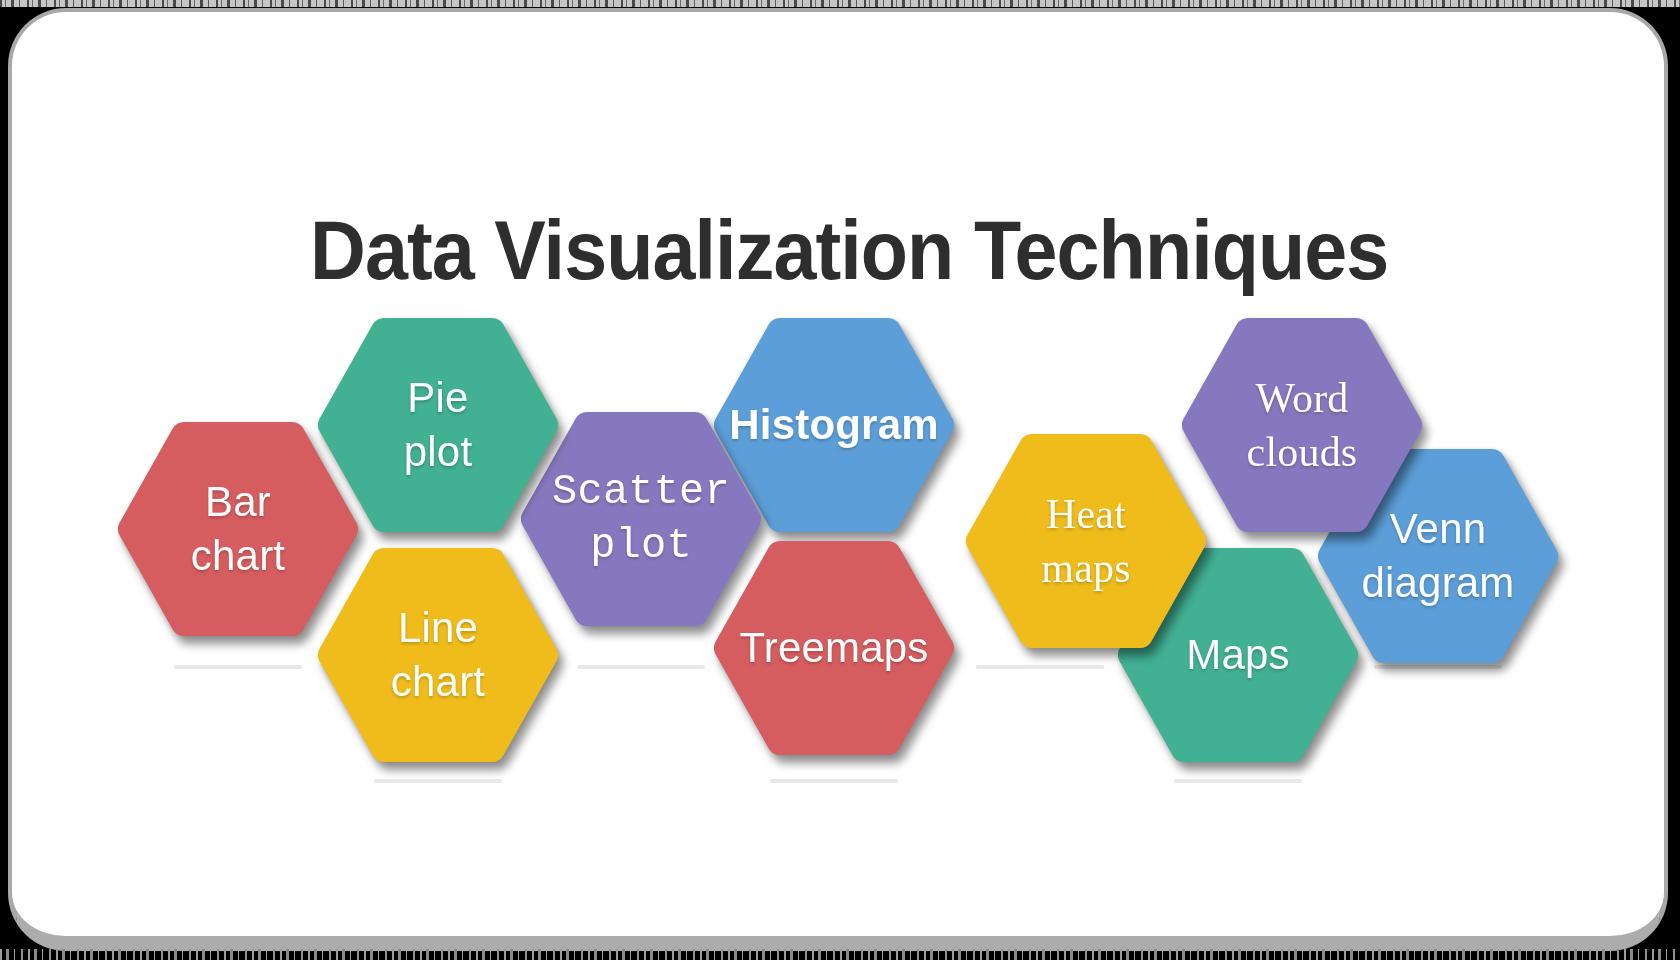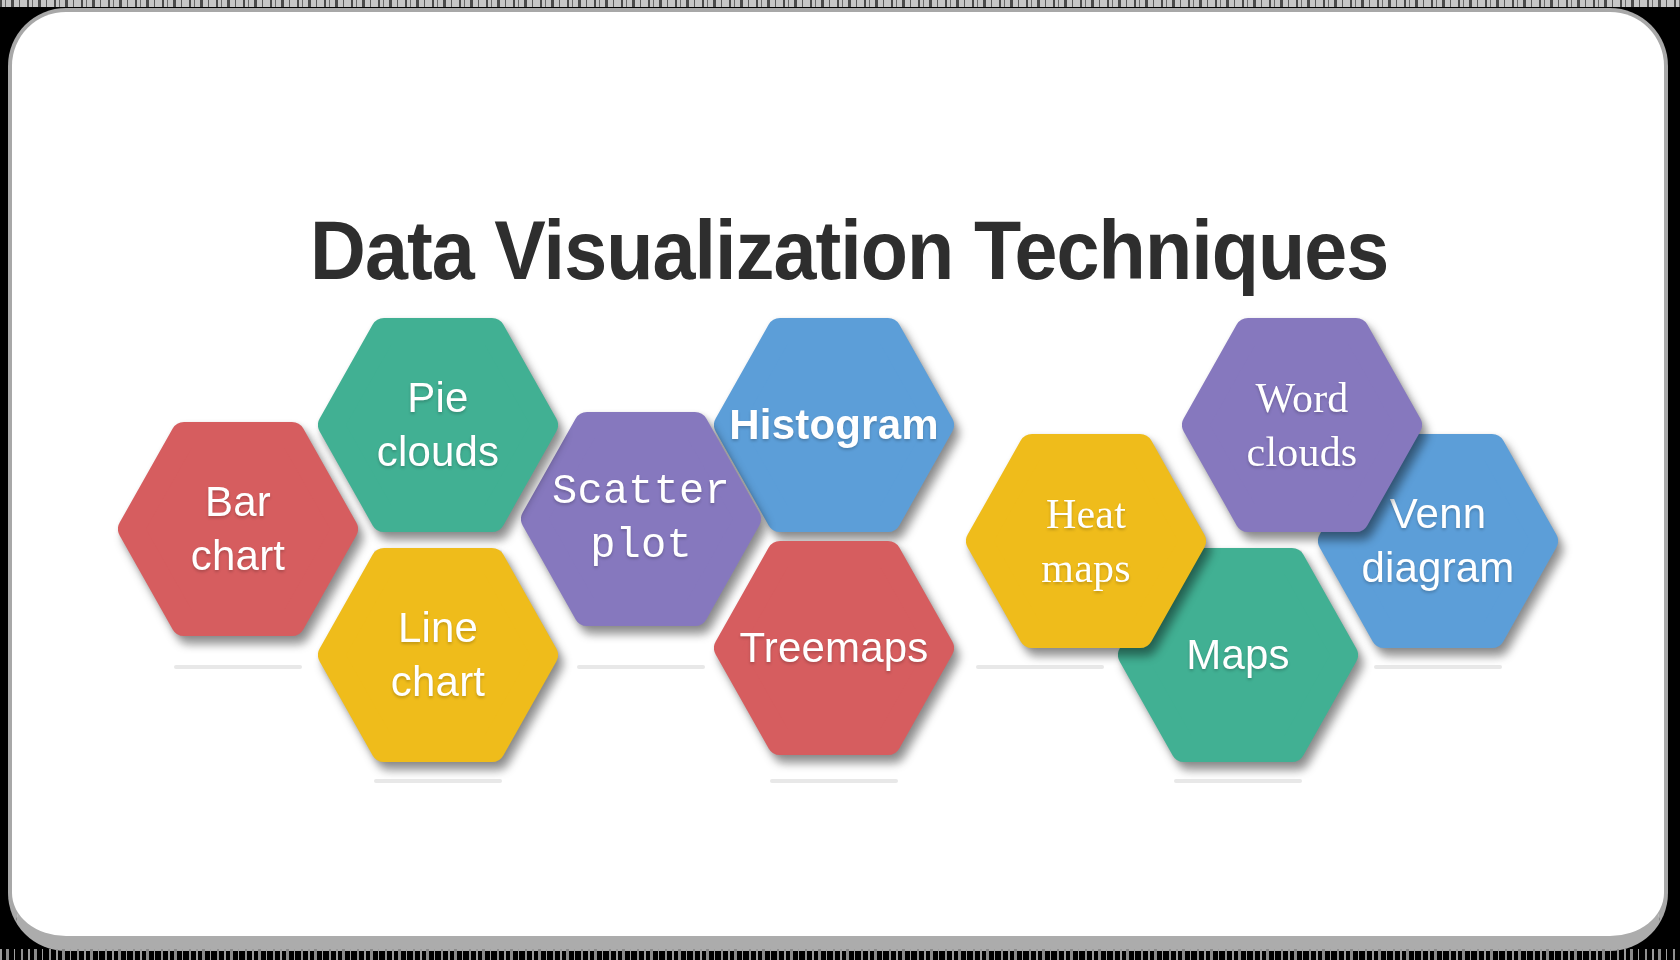--- a/index.html
+++ b/index.html
@@ -94,21 +94,21 @@
   }
   .hx-bar       { left: 118px;  top: 421px; }
   .hx-pie       { left: 318px;  top: 317px; }
   .hx-line      { left: 318px;  top: 547px; }
   .hx-scatter   { left: 521px;  top: 411px; font-family: Liberation Mono, monospace; }
   .hx-histogram { left: 714px;  top: 317px; }
   .hx-treemaps  { left: 714px;  top: 540px; }
   .hx-heat      { left: 966px;  top: 433px; font-family: Liberation Serif, serif; }
   .hx-word      { left: 1182px; top: 317px; font-family: Liberation Serif, serif; }
   .hx-maps      { left: 1118px; top: 547px; }
-  .hx-venn      { left: 1318px; top: 433px; }
+  .hx-venn      { left: 1318px; top: 448px; }
 
   
   .watermark-top {
     position: absolute;
     left: 0; top: 0;
     width: 100%; height: 7px;
     background-color: #c6c6c6;
     background-image: repeating-linear-gradient(90deg,
       #4a4a4a 0 2px, rgba(0,0,0,0) 2px 5px,
       #6a6a6a 5px 6px, rgba(0,0,0,0) 6px 11px,
@@ -190,21 +190,21 @@
       <polygon points="13,108 66,14 174,14 227,108 174,202 66,202" fill="currentColor" stroke="currentColor" stroke-width="26" stroke-linejoin="round"></polygon>
     </svg>
   <div class="hex-label">Scatter
 plot</div>
 </div>
 <div class="hex hx-pie" style="color: rgb(65, 176, 147);">
   <svg viewBox="0 0 240 216" aria-hidden="true">
       <polygon points="13,108 66,14 174,14 227,108 174,202 66,202" fill="currentColor" stroke="currentColor" stroke-width="26" stroke-linejoin="round"></polygon>
     </svg>
   <div class="hex-label">Pie
-clouds</div>
+plot</div>
 </div>
 <div class="hex hx-line" style="color: rgb(239, 188, 27);">
   <svg viewBox="0 0 240 216" aria-hidden="true">
       <polygon points="13,108 66,14 174,14 227,108 174,202 66,202" fill="currentColor" stroke="currentColor" stroke-width="26" stroke-linejoin="round"></polygon>
     </svg>
   <div class="hex-label">Line
 chart</div>
 </div>
 <div class="hex hx-bar" style="color: rgb(214, 93, 95);">
   <svg viewBox="0 0 240 216" aria-hidden="true">

